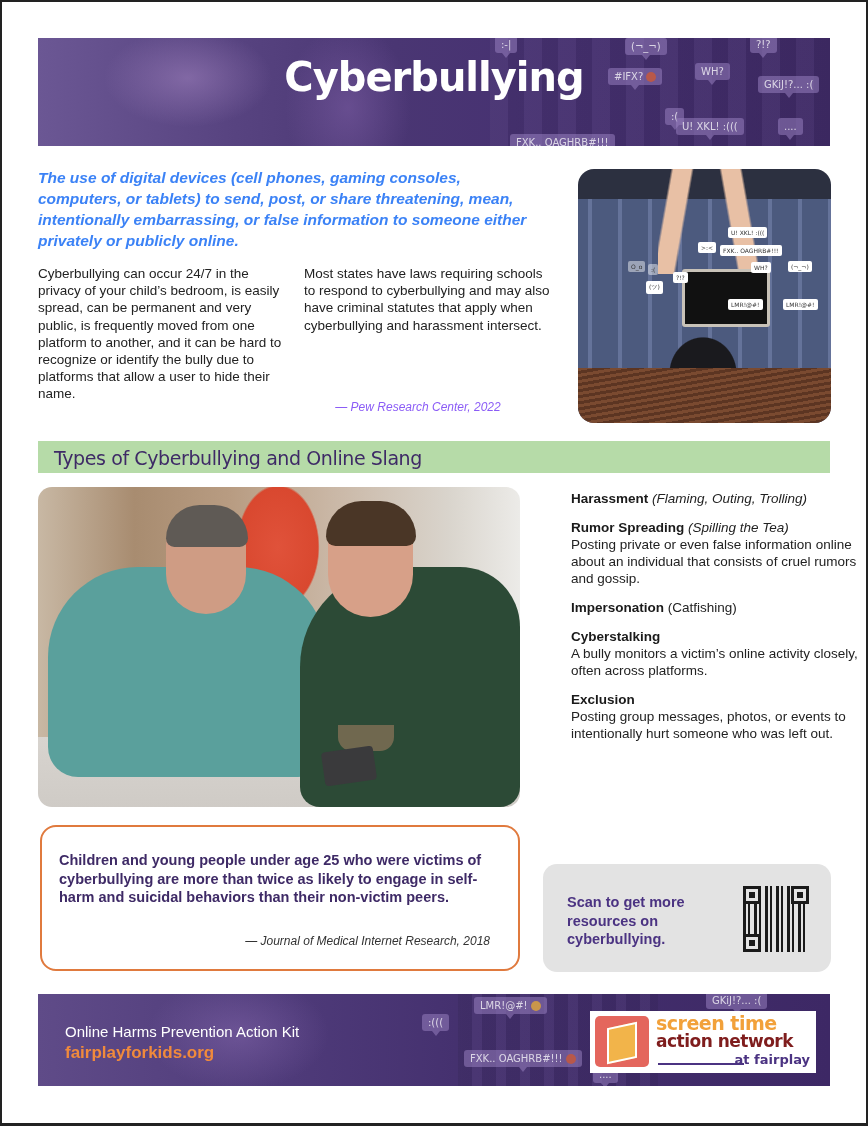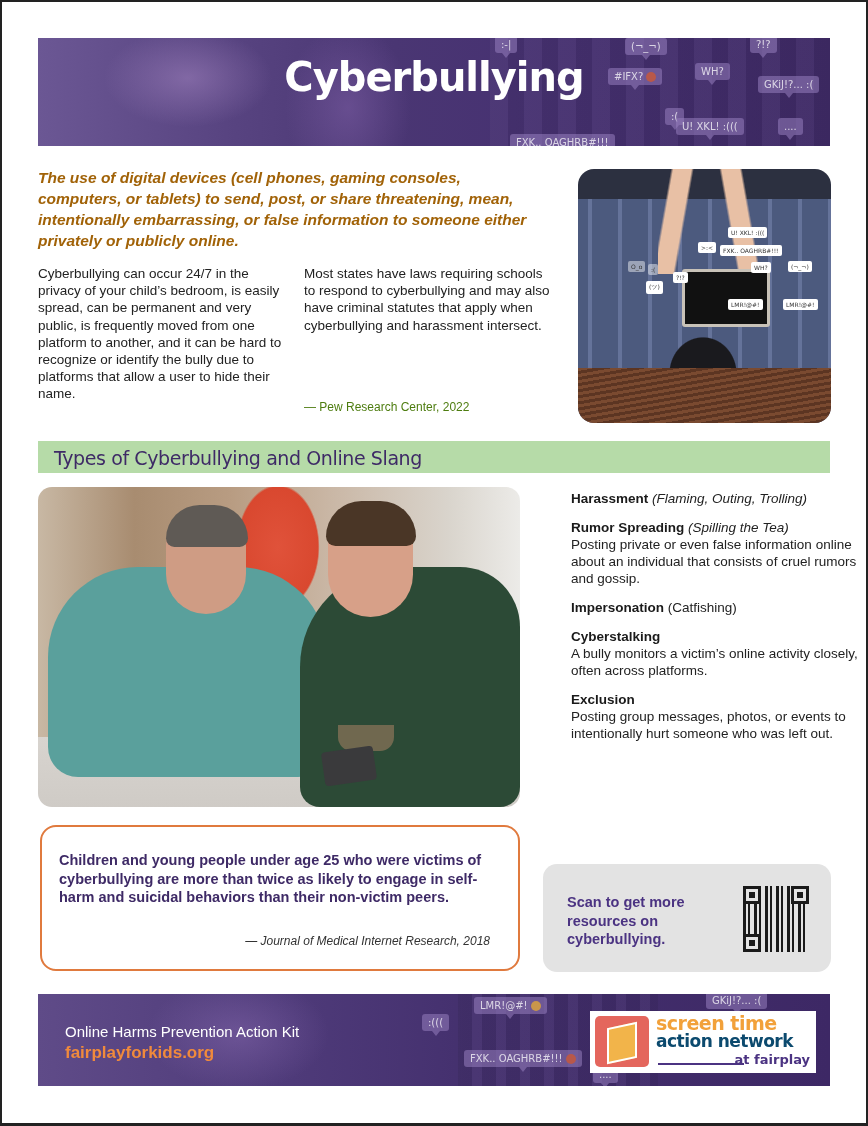--- a/index.html
+++ b/index.html
@@ -40,30 +40,30 @@
   .bubble .emoji {
     display: inline-block; width: 10px; height: 10px; border-radius: 50%;
     background: #b8584a; vertical-align: middle; margin-left: 3px;
   }
   .bubble .emoji.yellow { background: #c9964a; }
 
   
   .intro-lead {
     position: absolute; left: 36px; top: 165px; width: 500px;
     font-size: 15.5px; line-height: 21px; font-weight: bold; font-style: italic;
-    color: #a16207;
+    color: #3b82f6;
   }
   .col {
     position: absolute; top: 263px; font-size: 13.5px; line-height: 17.2px; color: #222;
   }
   .col-1 { left: 36px; width: 245px; }
   .col-2 { left: 302px; width: 250px; }
   .attribution {
-    position: absolute; left: 302px; top: 398px; width: 228px; text-align: left;
-    font-size: 12px; color: #4d7c0f;
+    position: absolute; left: 302px; top: 398px; width: 228px; text-align: center;
+    font-size: 12px; font-style: italic; color: #8b5cf6;
   }
   .photo-top {
     position: absolute; left: 576px; top: 167px; width: 253px; height: 254px;
     border-radius: 16px; overflow: hidden;
     background:
       radial-gradient(ellipse 55px 60px at 125px 205px, #1a1a1e 60%, transparent 62%),
       linear-gradient(180deg, #2c3040 0%, #2c3040 12%, transparent 12%),
       repeating-linear-gradient(90deg, #4c5a7e 0 10px, #65739a 10px 14px, #4c5a7e 14px 30px),
       #4c5a7e;
   }
@@ -210,21 +210,21 @@
   }
   .logo .mark::before {
     content: ""; position: absolute; left: 12px; top: 9px; width: 26px; height: 32px;
     background: #f2b44a; border: 2px solid #fff; transform: skewY(-12deg);
   }
   .logo .l1, .logo .l2 {
     position: absolute; left: 66px; font-weight: bold; color: #f2a13a;
     font-family: "DejaVu Sans", sans-serif; letter-spacing: -0.5px;
   }
   .logo .l1 { top: 1px; font-size: 19px; }
-  .logo .l2 { top: 20px; font-size: 17px; color: #0c4a6e; }
+  .logo .l2 { top: 20px; font-size: 17px; color: #7f1d1d; }
   .logo .l3 {
     position: absolute; right: 6px; top: 41px; font-size: 13px; font-weight: bold; color: #4b3382;
     font-family: "DejaVu Sans", sans-serif;
   }
   .logo .line {
     position: absolute; left: 68px; top: 52px; width: 86px; height: 1.5px; background: #4b3382;
   }
 </style>
 </head>
 <body>

